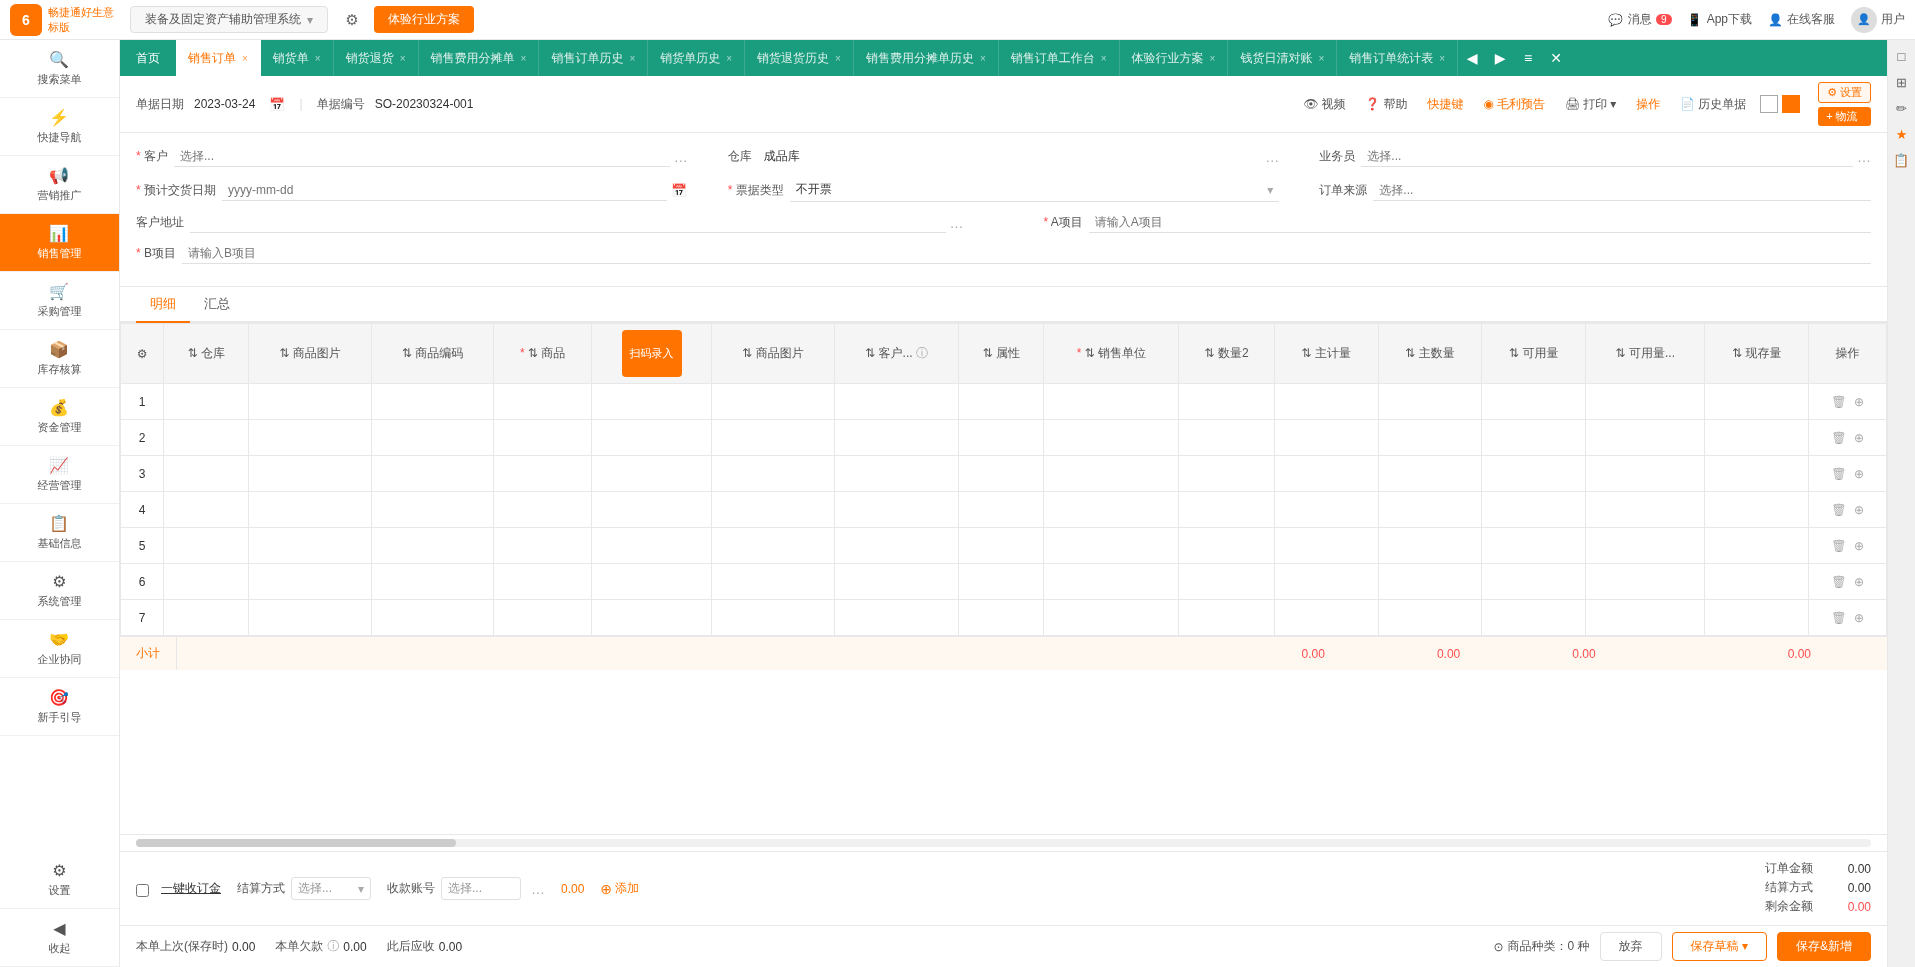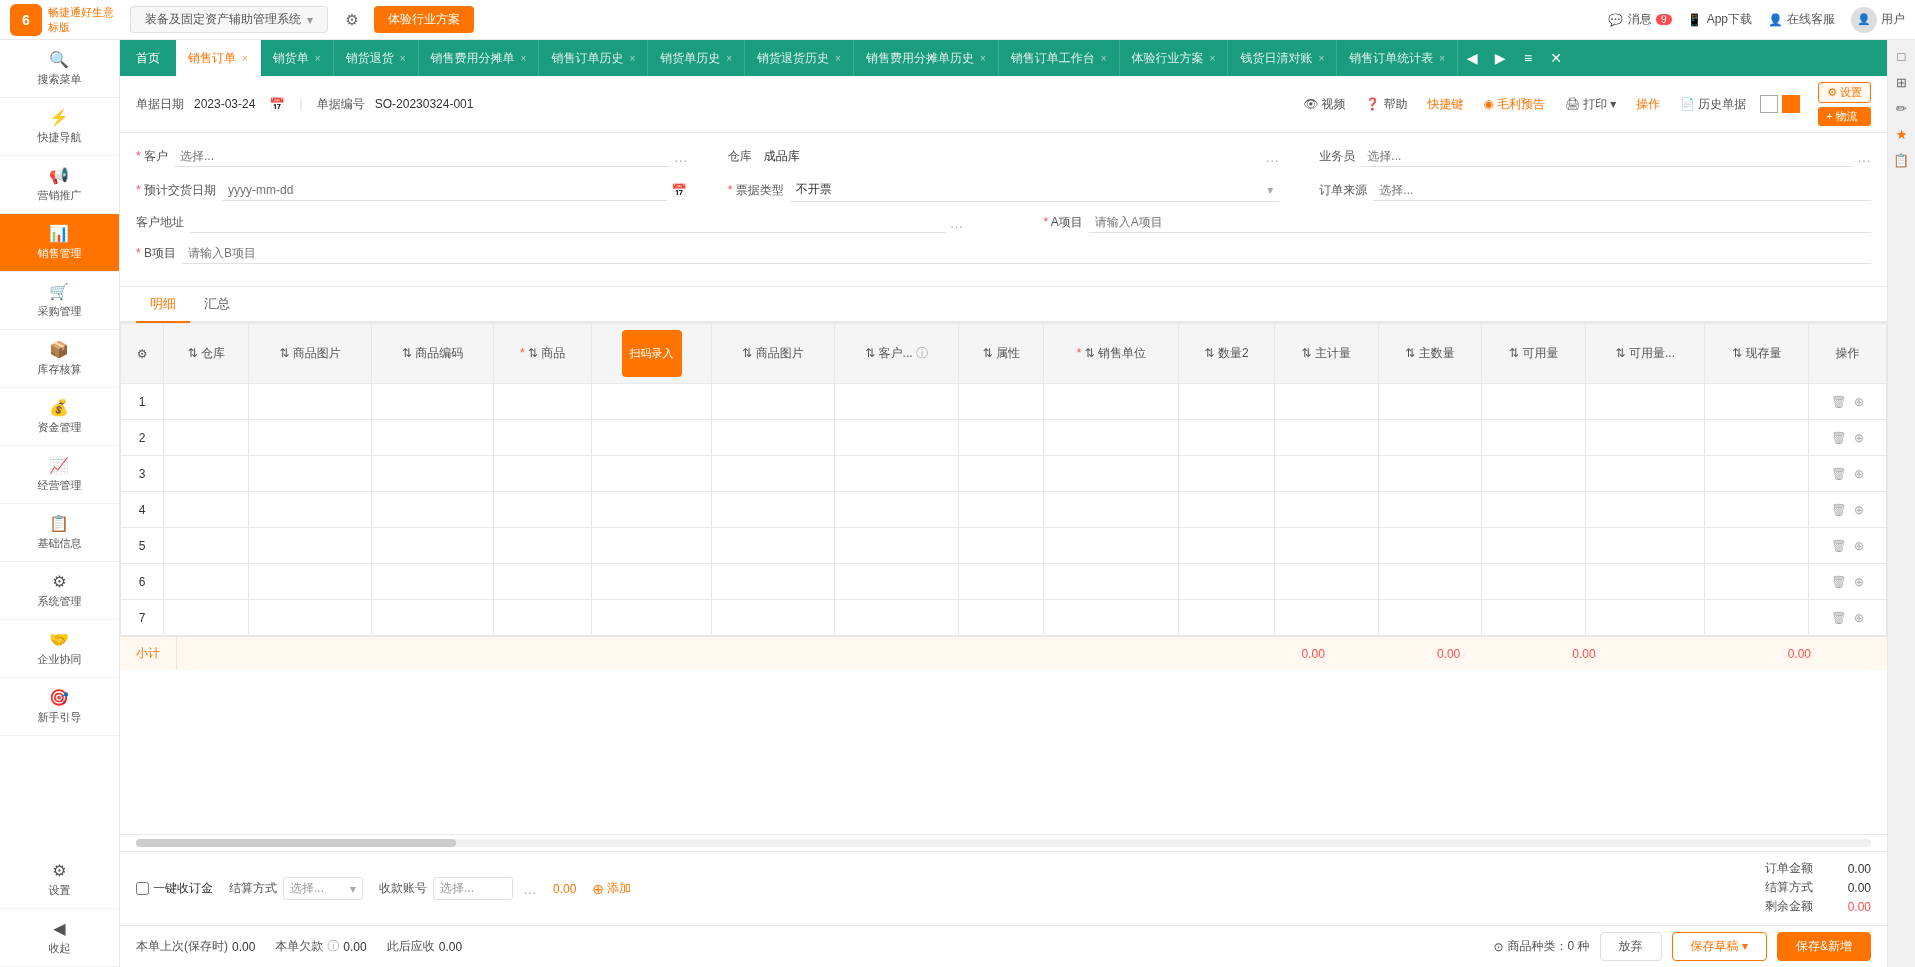--- a/index.html
+++ b/index.html
@@ -390,22 +390,23 @@
     .bottom-bar {
       background: #fff;
       border-top: 1px solid #e8e8e8;
       padding: 8px 16px;
       display: flex;
       align-items: center;
       gap: 16px;
     }
     .checkout-checkbox {
       display: flex;
-      align-items: center;
-      gap: 4px;
+      align-items: flex-end;
+      gap: 12px;
+      text-decoration: underline;
     }
     .payment-field {
       display: flex;
       align-items: center;
       gap: 6px;
       color: #555;
       font-size: 12px;
     }
     .add-btn {
       display: flex;

